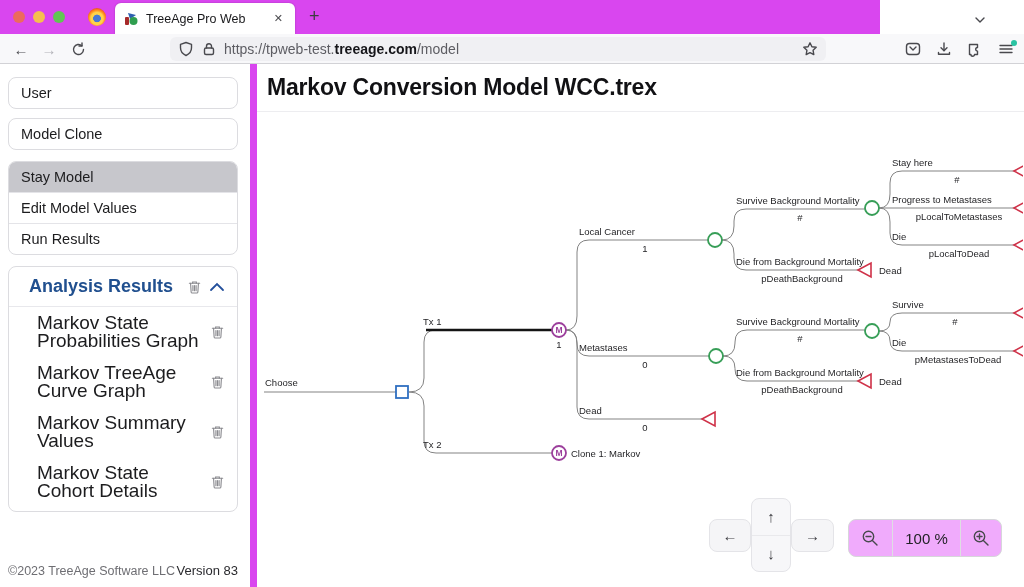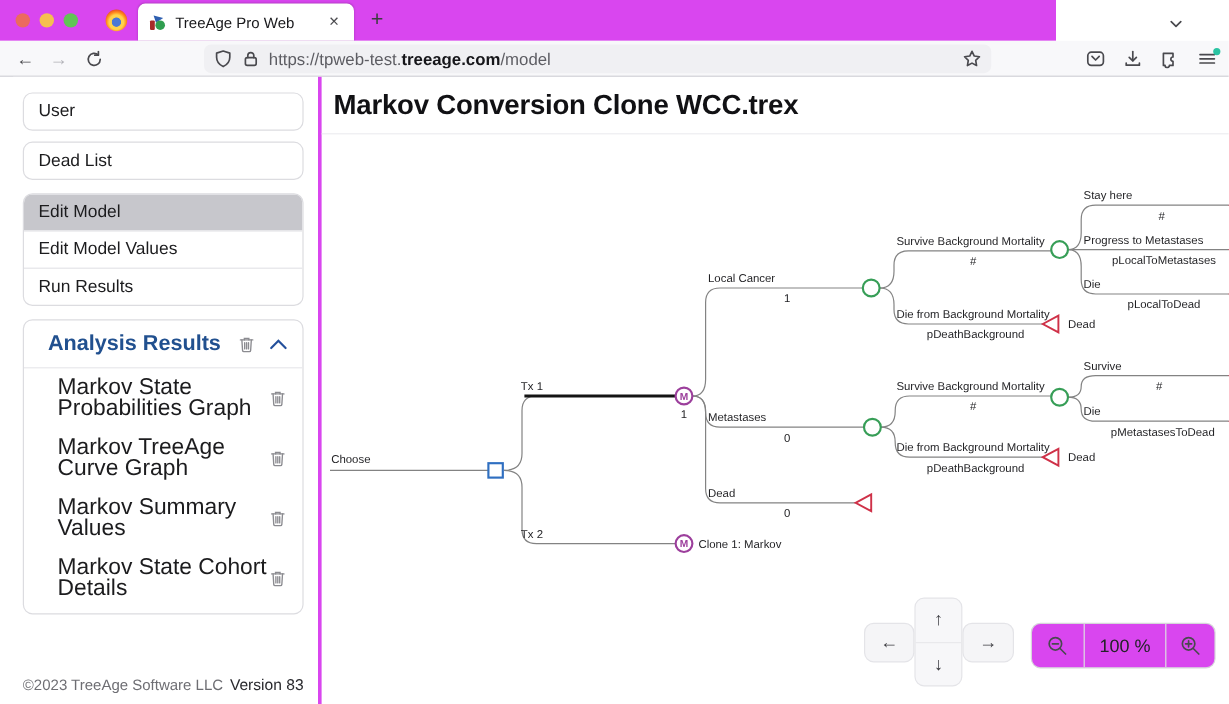--- a/index.html
+++ b/index.html
@@ -29,21 +29,21 @@
     display:flex; align-items:center; padding:0 8px; }
   .url-text { font-size:14px; color:#5d5d63; margin-left:7px; flex:1; white-space:nowrap; overflow:hidden; }
   .url-text b { color:#16161a; font-weight:700; }
   .icon16 { width:16px; height:16px; flex:0 0 auto; }
   .tb-right { position:absolute; right:8px; top:4px; display:flex; gap:11px; align-items:center; }
   .tb-btn { position:relative; width:20px; height:22px; display:flex; align-items:center; justify-content:center; background:none; border:none; }
   .menu-dot { position:absolute; top:2px; right:-1px; width:6px; height:6px; border-radius:50%; background:#2ac3a2; }
 
   
   .app { position:absolute; top:64px; left:0; width:1024px; height:523px; display:flex; }
-  .sidebar { position:relative; width:257px; height:100%; border-right:3px solid #d946ef; padding:13px 12px 0 8px; background:#fff;margin-left:11px; }
+  .sidebar { position:relative; width:257px; height:100%; border-right:7px solid #d946ef; padding:13px 12px 0 8px; background:#fff; }
   .card { border:1px solid #dcdce0; border-radius:8px; background:#fff; overflow:hidden; }
   .side-item { padding:7px 12px; font-size:14.5px; color:#1c1c1e; cursor:default; }
   .mt8{margin-top:9px;} .mt11{margin-top:11px;}
   .nav-row { padding:7px 12px; font-size:14.5px; color:#1c1c1e; border-top:1px solid #e4e4e8; }
   .nav-row:first-child { border-top:none; }
   .nav-row.selected { background:#c7c7cc; }
   .ar-header { display:flex; align-items:center; padding:9px 12px 9px 20px; border-bottom:1px solid #e8e8ec; }
   .ar-title { font-size:18px; font-weight:700; color:#21508f; }
   .ar-header .trash { margin-left:14px; }
   .ar-chevron { margin-left:auto; background:none; border:none; display:flex; }
@@ -66,21 +66,21 @@
   
   .pan { position:absolute; left:452px; top:434px; width:125px; height:74px; }
   .pan-btn { position:absolute; background:#f5f5f7; border:1px solid #e4e4e8; border-radius:8px; color:#3c3c41;
     font-size:15px; display:flex; align-items:center; justify-content:center; }
   .pan-left { left:0; top:21px; width:42px; height:33px; }
   .pan-right { left:82px; top:21px; width:43px; height:33px; }
   .pan-vert { position:absolute; left:42px; top:0; width:40px; height:74px; background:#f7f7f9; border:1px solid #e4e4e8; border-radius:8px; display:flex; flex-direction:column; }
   .pan-vert button { flex:1; background:none; border:none; color:#3c3c41; font-size:15px; }
   .pan-vert button:first-child { border-bottom:1px solid #e9e9ec; }
   .zoomctl { position:absolute; left:591px; top:455px; width:154px; height:38px; border:1px solid #d6d6da; border-radius:8px;
-    background:#d946ef; display:flex; overflow:hidden; }
+    background:#f0abfc; display:flex; overflow:hidden; }
   .zoomctl button { background:none; border:none; display:flex; align-items:center; justify-content:center; }
   .z-out { width:44px; border-right:1px solid #dedee2 !important; }
   .z-in { width:40px; }
   .z-level { width:69px; display:flex; align-items:center; justify-content:center; font-size:15px; color:#232327; border-right:1px solid #dedee2; }
   svg.lineic { stroke:#49494e; fill:none; stroke-width:1.4; stroke-linecap:round; stroke-linejoin:round; }
 </style>
 </head>
 <body>
 
 <svg width="0" height="0" style="position:absolute">
@@ -171,24 +171,24 @@
       </button>
     </div>
   </div>
 
   <div class="app">
     <div class="sidebar">
       <div class="card">
         <div class="side-item">User</div>
       </div>
       <div class="card mt8">
-        <div class="side-item">Dead List</div>
+        <div class="side-item">Model Clone</div>
       </div>
       <div class="card mt11">
-        <div class="nav-row selected">Edit Model</div>
+        <div class="nav-row selected">Stay Model</div>
         <div class="nav-row">Edit Model Values</div>
         <div class="nav-row">Run Results</div>
       </div>
       <div class="card mt11">
         <div class="ar-header">
           <span class="ar-title">Analysis Results</span>
           <button class="trash">
               <svg width="15" height="16">
                 <use href="#i-trash"></use>
               </svg>
@@ -233,21 +233,21 @@
         </div>
       </div>
       <div class="side-footer">
         <span class="copyright">©2023 TreeAge Software LLC</span>
         <span class="version">Version 83</span>
       </div>
     </div>
 
     <div class="main">
       <div class="main-header">
-        <h1>Markov Conversion Clone WCC.trex</h1>
+        <h1>Markov Conversion Model WCC.trex</h1>
       </div>
       <svg id="tree-svg" width="766" height="475" viewBox="258 112 766 475">
           <line x1="265" y1="392" x2="397" y2="392" stroke="#838383" stroke-width="1"></line>
           <text x="266" y="386" font-size="9.5" fill="#1f1f22" text-anchor="start" font-family="Liberation Sans, sans-serif">Choose</text>
           <path d="M 410 392 Q 425 392 425 378 L 425 342 Q 425 330 437 330 L 553 330" fill="none" stroke="#838383" stroke-width="1"></path>
           <line x1="427" y1="330" x2="553" y2="330" stroke="#141414" stroke-width="2.6"></line>
           <text x="424" y="325" font-size="9.5" fill="#1f1f22" text-anchor="start" font-family="Liberation Sans, sans-serif">Tx 1</text>
           <path d="M 410 392 Q 425 392 425 406 L 425 441 Q 425 453 437 453 L 553 453" fill="none" stroke="#838383" stroke-width="1"></path>
           <text x="424" y="448" font-size="9.5" fill="#1f1f22" text-anchor="start" font-family="Liberation Sans, sans-serif">Tx 2</text>
           <path d="M 567 330 Q 578 330 578 316 L 578 252 Q 578 240 590 240 L 709 240" fill="none" stroke="#838383" stroke-width="1"></path>

